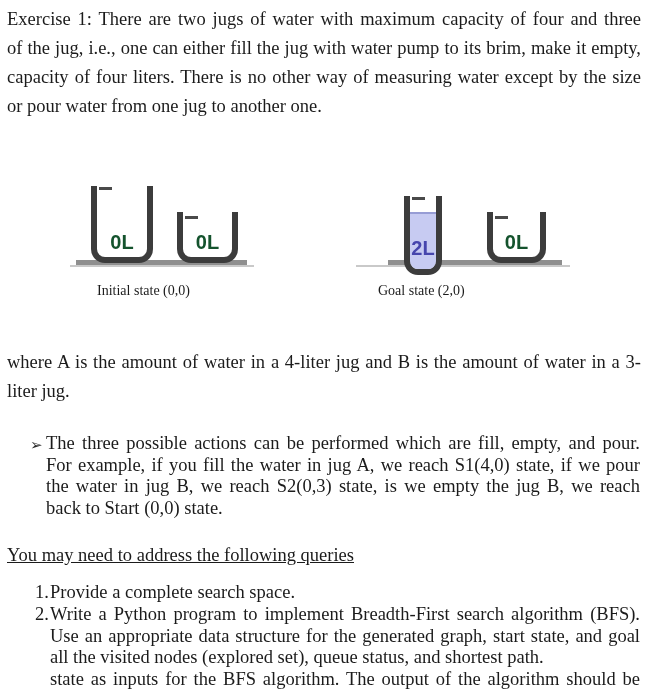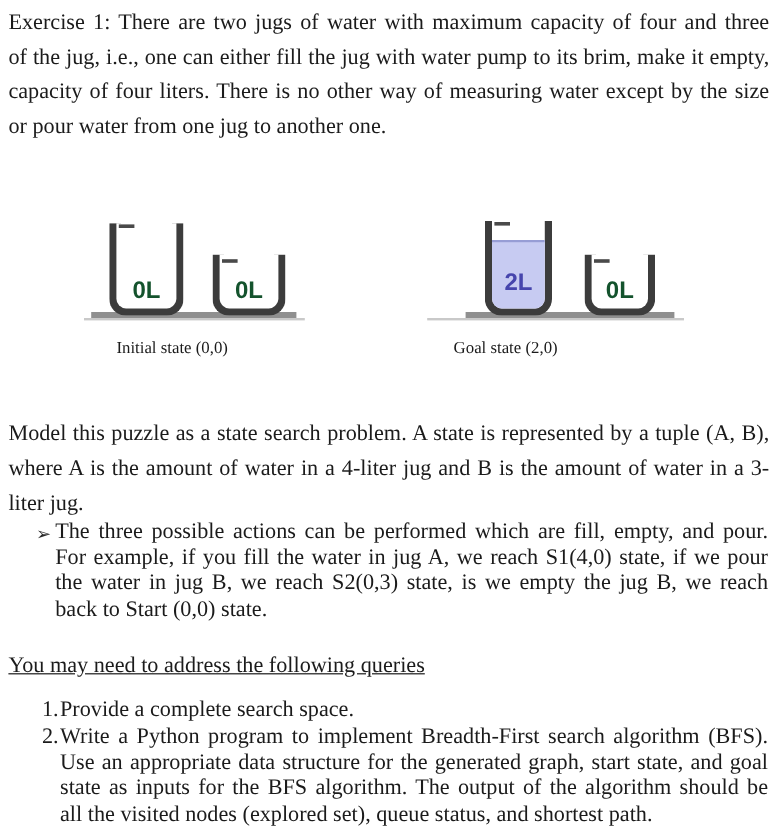--- a/index.html
+++ b/index.html
@@ -82,35 +82,34 @@
       <span class="jug-label">0L</span>
     </div>
     <div class="jug" style="left:177px; top:212px; width:61px; height:51px;">
       <span class="tick low"></span>
       <span class="jug-label">0L</span>
     </div>
     <div class="caption" style="left:97px; top:283px;">Initial state (0,0)</div>
   </div>
 
   <div>
-    <div class="jug" style="left:404px; top:184px; width:56px; height:79px;">
+    <div class="jug" style="left:404px; top:196px; width:38px; height:79px;">
       <div class="water"></div>
       <span class="tick"></span>
       <span class="jug-label dark">2L</span>
     </div>
     <div class="jug" style="left:487px; top:212px; width:59px; height:51px;">
       <span class="tick low"></span>
       <span class="jug-label">0L</span>
     </div>
     <div class="caption" style="left:378px; top:283px;">Goal state (2,0)</div>
   </div>
 </div>
 
 <div class="abs para" style="left:7px; top:348px; width:634px;">
-  <div class="tline just">Model this puzzle as a state search problem. A state is represented by a tuple (A, B),</div>
   <div class="tline just">where A is the amount of water in a 4-liter jug and B is the amount of water in a 3-</div>
   <div class="tline">liter jug.</div>
 </div>
 
 <span class="bullet-marker" style="left:30px; top:436px;">➢</span>
 <div class="abs tight" style="left:46px; top:433px; width:594px;">
   <div class="tline just">The three possible actions can be performed which are fill, empty, and pour.</div>
   <div class="tline just">For example, if you fill the water in jug A, we reach S1(4,0) state, if we pour</div>
   <div class="tline just">the water in jug B, we reach S2(0,3) state, is we empty the jug B, we reach</div>
   <div class="tline">back to Start (0,0) state.</div>
@@ -123,17 +122,17 @@
     <span class="list-number" style="left:35px; top:582px;">1.</span>
     <div class="abs tight" style="left:50px; top:582px; width:590px;">
       <div class="tline">Provide a complete search space.</div>
     </div>
   </div>
   <div>
     <span class="list-number" style="left:35px; top:604px;">2.</span>
     <div class="abs tight" style="left:50px; top:604px; width:590px;">
       <div class="tline just">Write a Python program to implement Breadth-First search algorithm (BFS).</div>
       <div class="tline just">Use an appropriate data structure for the generated graph, start state, and goal</div>
+      <div class="tline">all the visited nodes (explored set), queue status, and shortest path.</div>
       <div class="tline just">state as inputs for the BFS algorithm. The output of the algorithm should be</div>
-      <div class="tline">all the visited nodes (explored set), queue status, and shortest path.</div>
     </div>
   </div>
 </div>
 
 </body></html>

